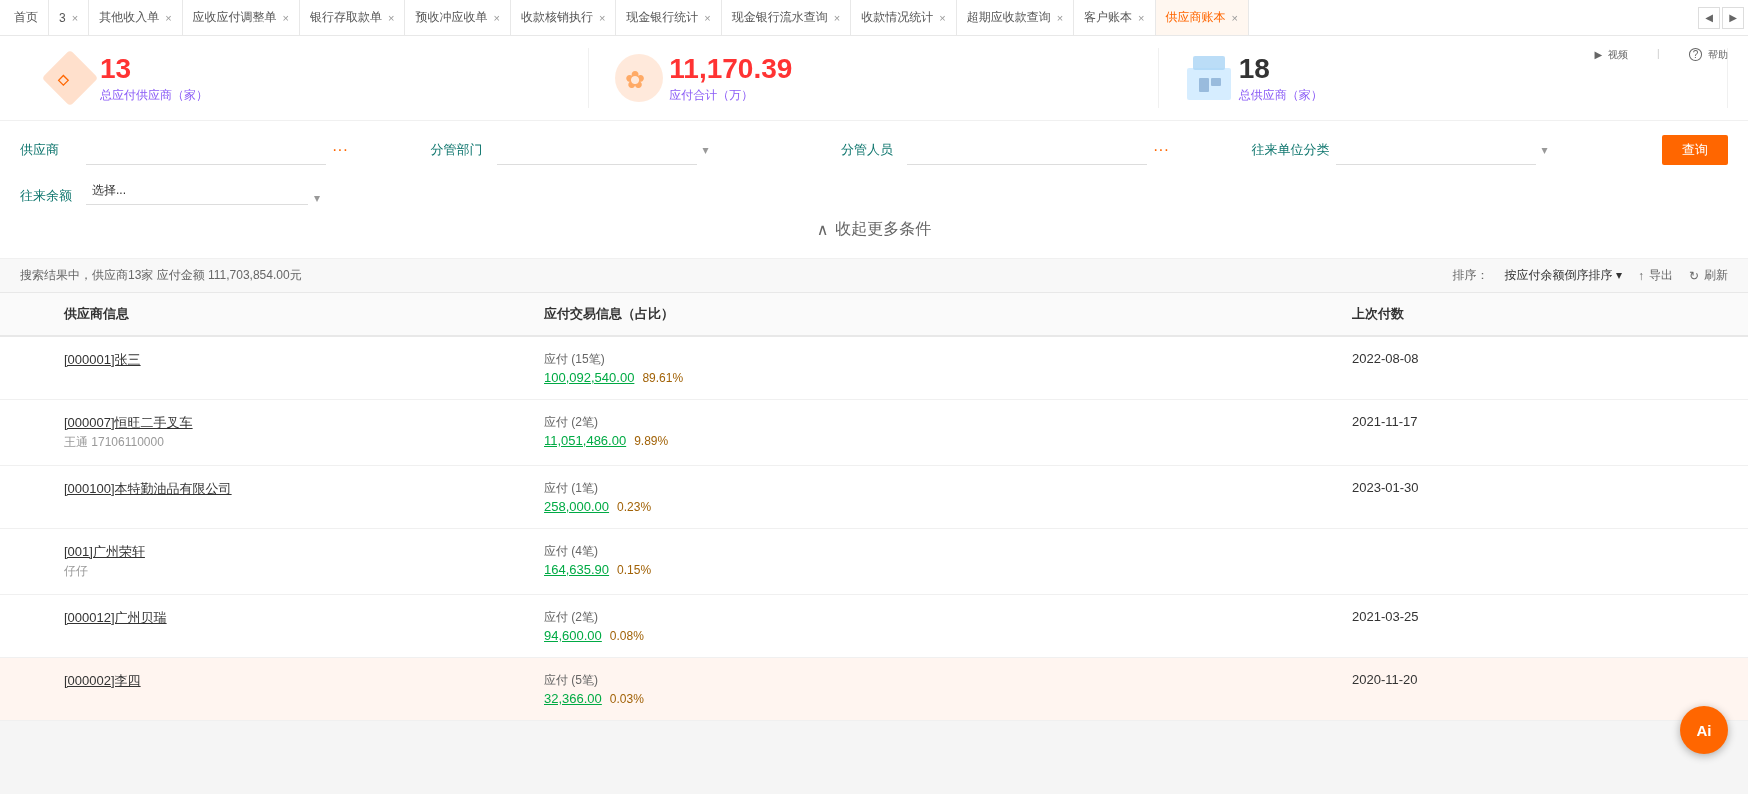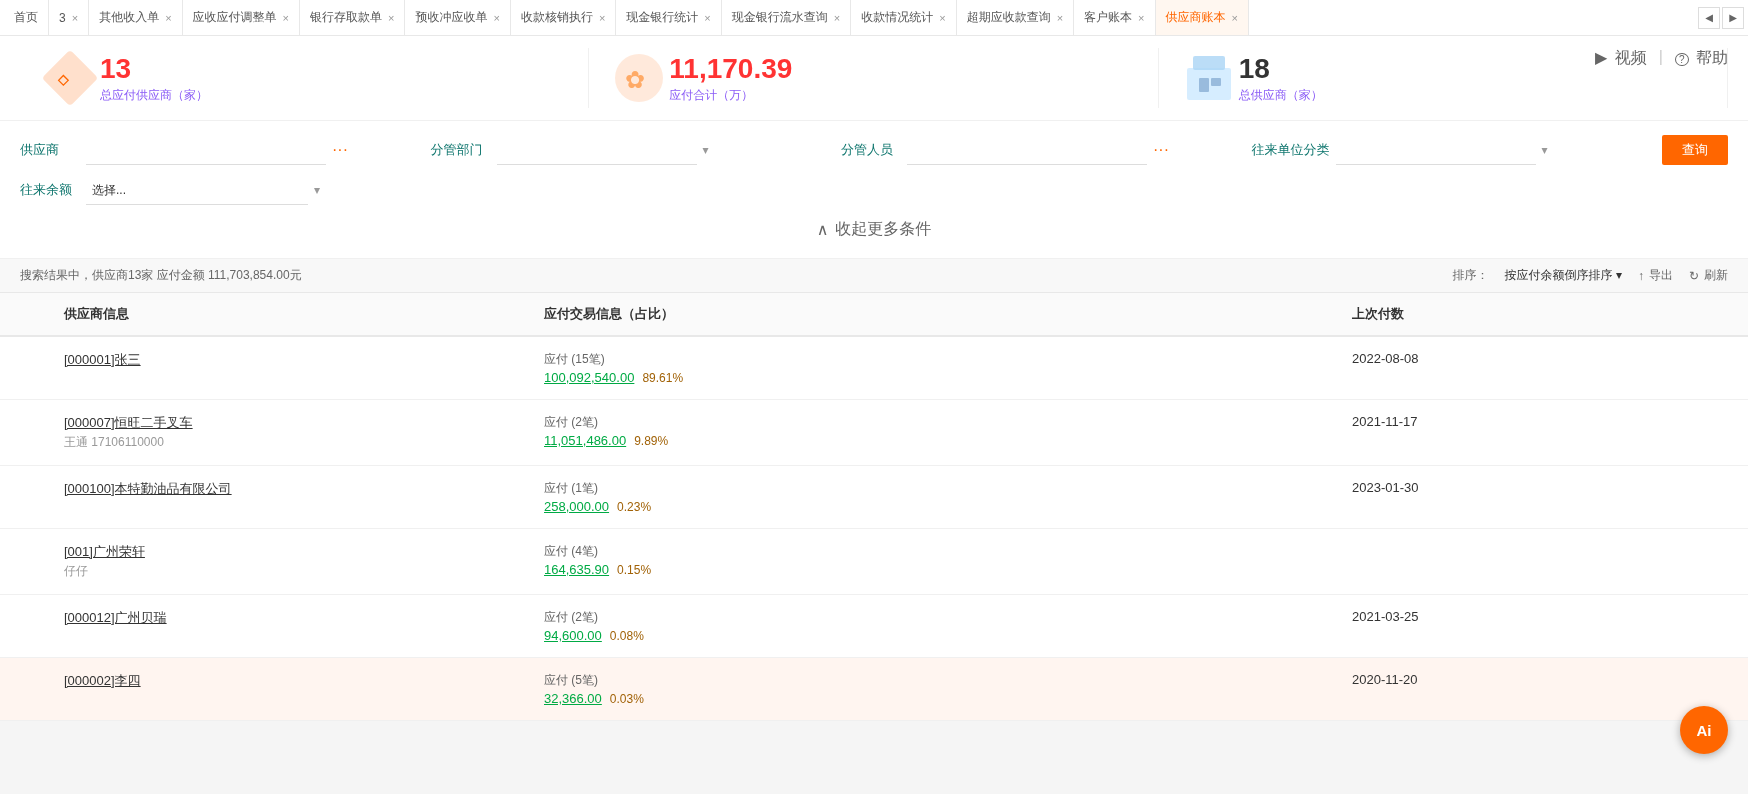--- a/index.html
+++ b/index.html
@@ -79,24 +79,24 @@
     }
     .summary-content .label {
       font-size: 12px;
       color: #8b5cf6;
       margin-top: 2px;
     }
     .summary-help {
       position: absolute;
       right: 20px;
       top: 12px;
-      font-size: 16px;
+      font-size: 10px;
       color: #666;
       display: flex;
-      gap: 12px;
+      gap: 29px;
     }
     .summary-help span { cursor: pointer; color: #666; }
 
     
     .filter-area {
       background: #fff;
       padding: 14px 20px;
       border-bottom: 1px solid #f0f0f0;
     }
     .filter-row {
@@ -395,21 +395,21 @@
     </div>
     <div class="filter-item">
       <span class="filter-label">往来单位分类</span>
       <select class="filter-select" style="max-width:200px;"><option value=""></option></select>
       <span class="filter-chevron">▾</span>
     </div>
     <button class="btn-query">查询</button>
   </div>
 
   <div class="filter-row">
-    <div class="filter-item" style="max-width:300px;">
+    <div class="filter-item" style="max-width:300px;align-items:flex-end;">
       <span class="filter-label">往来余额</span>
       <select class="filter-select">
         <option value="">选择...</option>
       </select>
       <span class="filter-chevron">▾</span>
     </div>
   </div>
 
   <div style="display:flex; justify-content:center; margin-top:8px;">
     <div class="btn-collapse">

